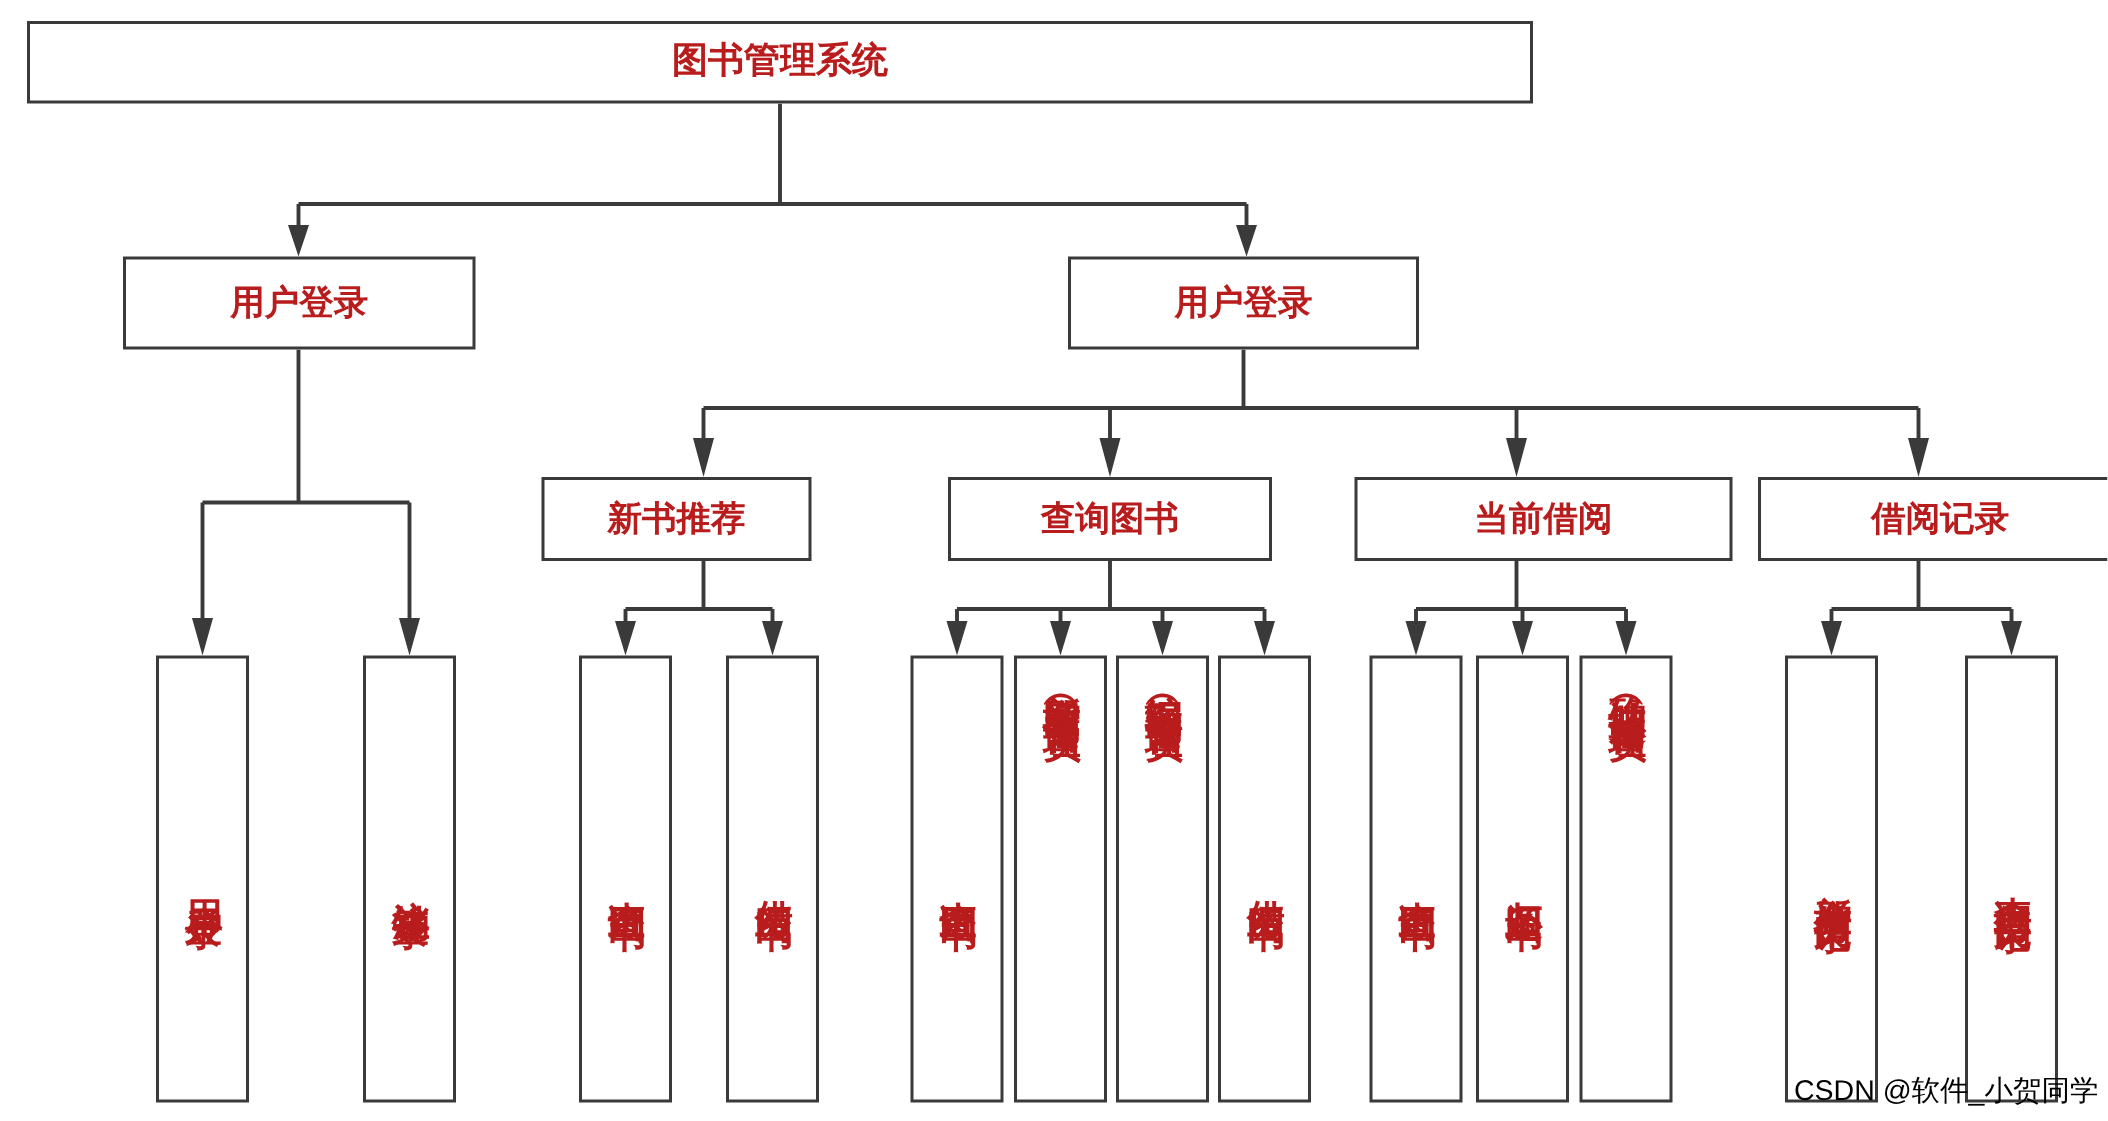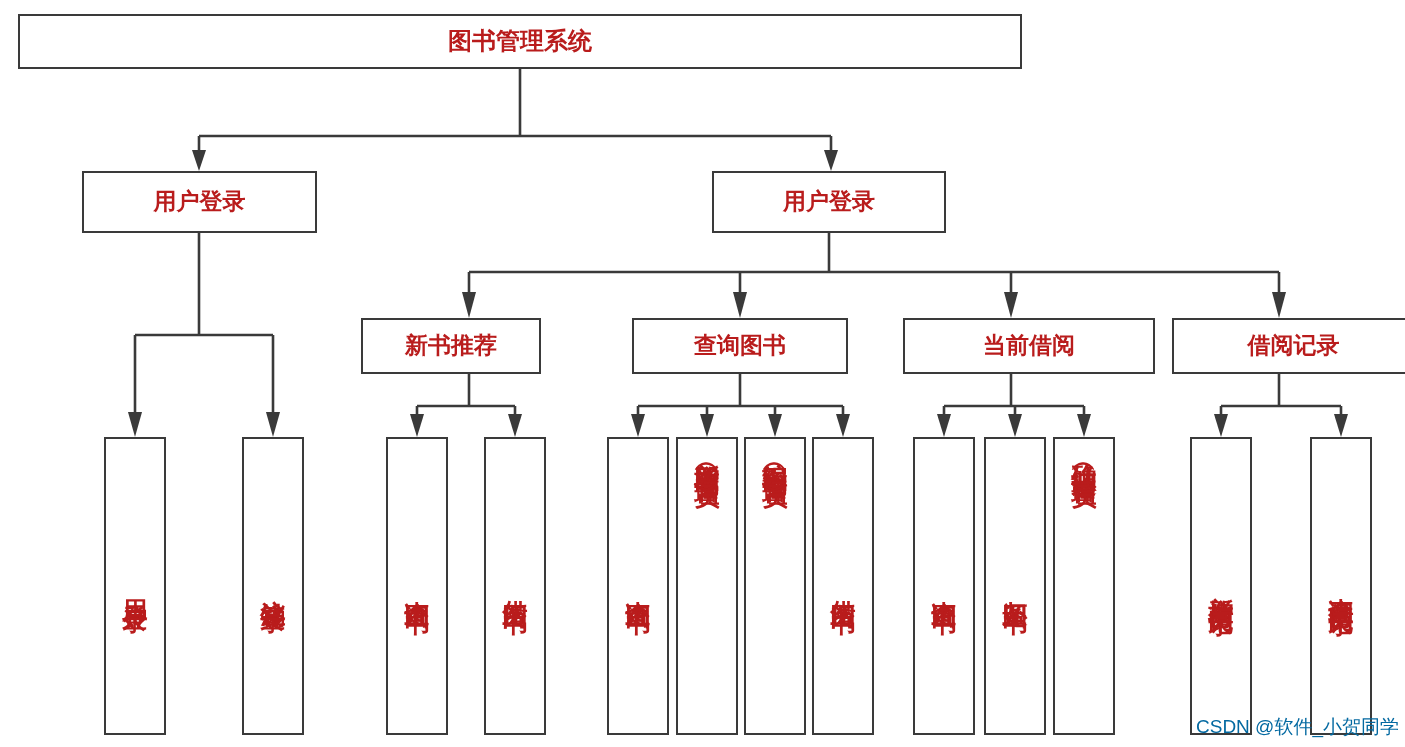--- a/index.html
+++ b/index.html
@@ -59,21 +59,21 @@
     letter-spacing: 3px;
     line-height: 1;
     margin: 0 auto;
   }
   .node.vert.centered {
     align-items: center;
     padding-top: 0;
   }
   .watermark {
     position: absolute;
-    color: #0369a1;
+    color: #000000;
     font-size: 19px;
     white-space: nowrap;
     font-family: "Liberation Sans", "DejaVu Sans", sans-serif;
   }
 </style>
 </head>
 <body>
 
 <div id="canvas">
 

